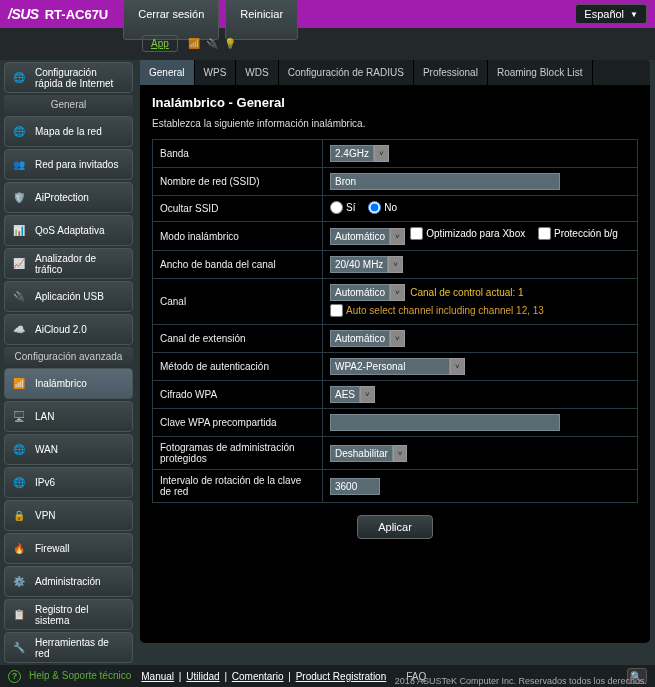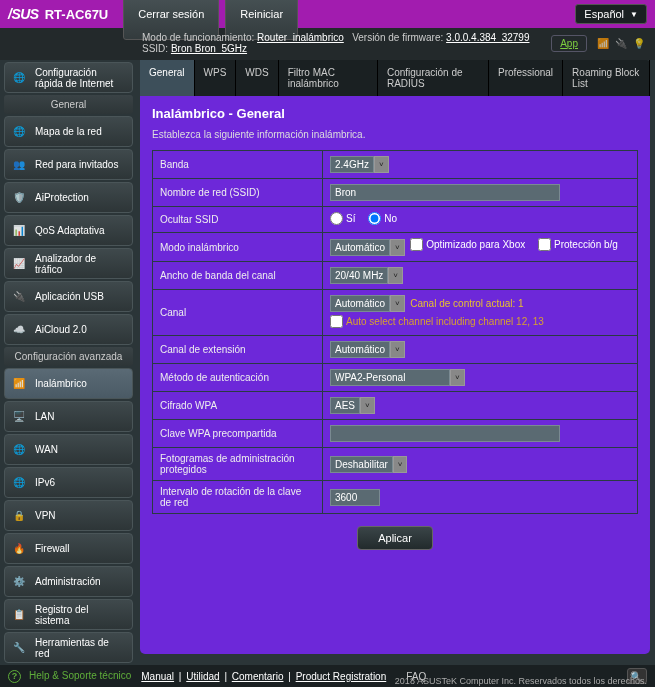--- a/index.html
+++ b/index.html
@@ -24,21 +24,21 @@
 .side-item { display: flex; align-items: center; gap: 7px; padding: 6px 7px; background: linear-gradient(#3f494c,#2d3537); border-radius: 4px; cursor: pointer; font-size: 10px; min-height: 31px; border: 1px solid #4a5558; }
 .side-item.two-line { line-height: 1.1; }
 .side-item.active { background: linear-gradient(#5a6a75,#4a5a65); }
 .side-sep { text-align: center; padding: 4px; font-size: 10px; color: #ccc; background: linear-gradient(#3a4346,#2d3537); border-radius: 3px; }
 .side-icon { width: 16px; height: 16px; display: inline-flex; align-items: center; justify-content: center; flex-shrink: 0; opacity: 0.85; }
 
 .content { flex: 1; padding: 0 5px 5px 3px; overflow: hidden; }
 .tabs { display: flex; background: #1a2022; border-radius: 4px 4px 0 0; }
 .tab { padding: 7px 9px; font-size: 10px; cursor: pointer; border-right: 1px solid #000; color: #ccc; }
 .tab.active { background: #3d4f5a; color: #fff; }
-.panel { background: #6d28d9; border-radius: 0 0 5px 5px; padding: 10px 0 12px 0; height: 558px; }
+.panel { background: #000000; border-radius: 0 0 5px 5px; padding: 10px 0 12px 0; height: 558px; }
 .panel-inner { padding: 0 12px; }
 .panel h2 { font-size: 13px; font-weight: bold; margin-bottom: 8px; }
 .panel .desc { font-size: 10px; margin-bottom: 10px; color: #ddd; }
 
 table.form { width: 100%; border-collapse: collapse; }
 table.form td { border: 1px solid #2a3a42; padding: 5px 7px; font-size: 10px; vertical-align: middle; }
 table.form td.label { width: 170px; color: #eee; }
 .sel, .txt { background: #5a6a72; border: 1px solid #7a8a92; color: #fff; padding: 2px 4px; font-size: 10px; }
 .sel-wrap { display: inline-flex; align-items: center; }
 .sel-wrap .chev { background: #888; color: #222; padding: 3px 4px; font-size: 8px; border: 1px solid #999; }
@@ -67,25 +67,20 @@
   <span class="logo">/SUS</span>
   <span class="model">RT-AC67U</span>
   <button class="top-btn">Cerrar sesión</button>
   <button class="top-btn">Reiniciar</button>
   <div class="lang-select">
       <span>Español</span>
     </div>
 </div>
 
 <div class="info-bar">
-  <div class="info-text">
-    <span>Modo de funcionamiento:</span> <span class="hl">Router_inalámbrico</span>&nbsp;&nbsp;
-    <span>Versión de firmware:</span> <span class="hl">3.0.0.4.384_32799</span><br>
-    <span>SSID:</span> <span class="hl">Bron  Bron_5GHz</span>
-  </div>
   <span class="app-btn">App</span>
   <span class="info-icon">📶</span>
   <span class="info-icon">🔌</span>
   <span class="info-icon">💡</span>
 </div>
 
 <div class="main">
   <div class="sidebar">
     <div class="side-item two-line">
         <span class="side-icon">🌐</span>
@@ -157,21 +152,20 @@
         <span class="side-icon">🔧</span>
         <span>Herramientas de red</span>
       </div>
   </div>
 
   <div class="content">
     <div class="tabs">
       <div class="tab active">General</div>
       <div class="tab">WPS</div>
       <div class="tab">WDS</div>
-      <div class="tab">Filtro MAC inalámbrico</div>
       <div class="tab">Configuración de RADIUS</div>
       <div class="tab">Professional</div>
       <div class="tab">Roaming Block List</div>
     </div>
     <div class="panel">
       <div class="panel-inner">
       <h2>Inalámbrico - General</h2>
       <div class="desc">Establezca la siguiente información inalámbrica.</div>
       <table class="form">
         <tbody>

